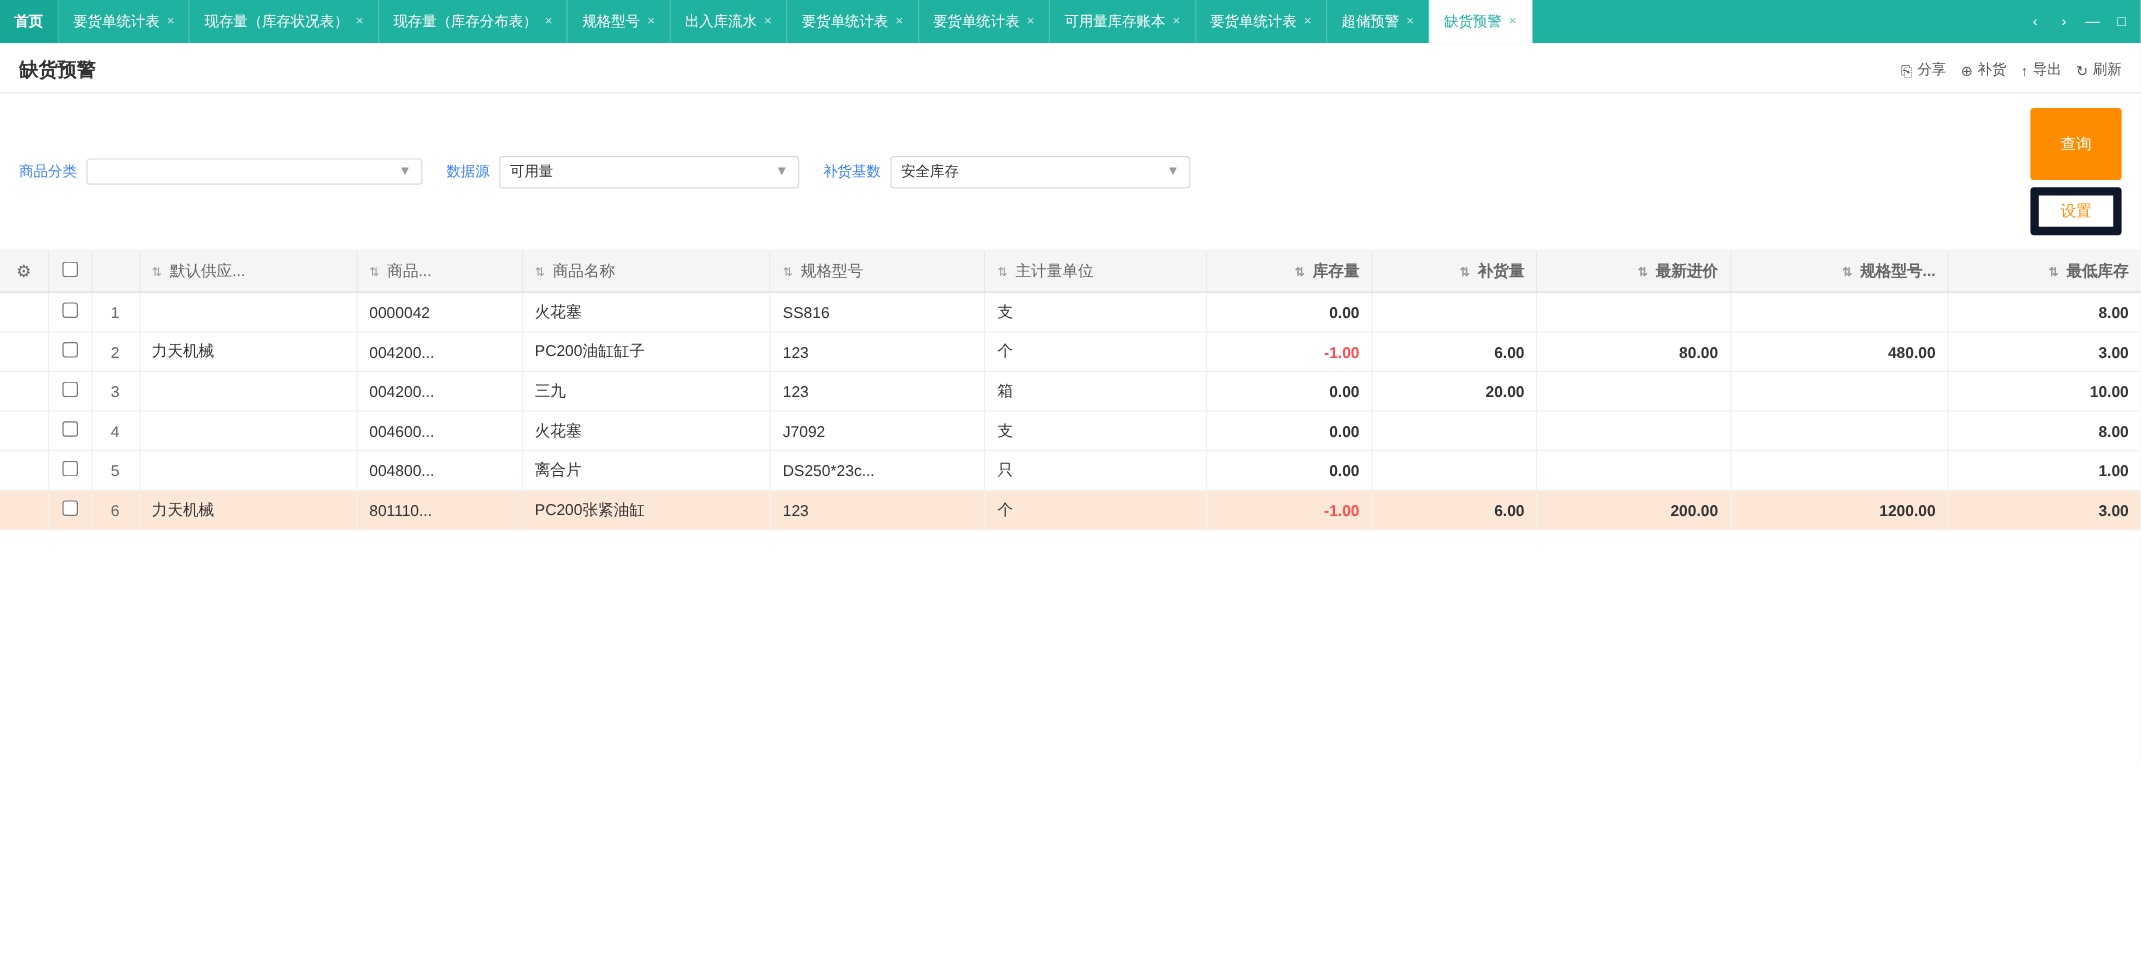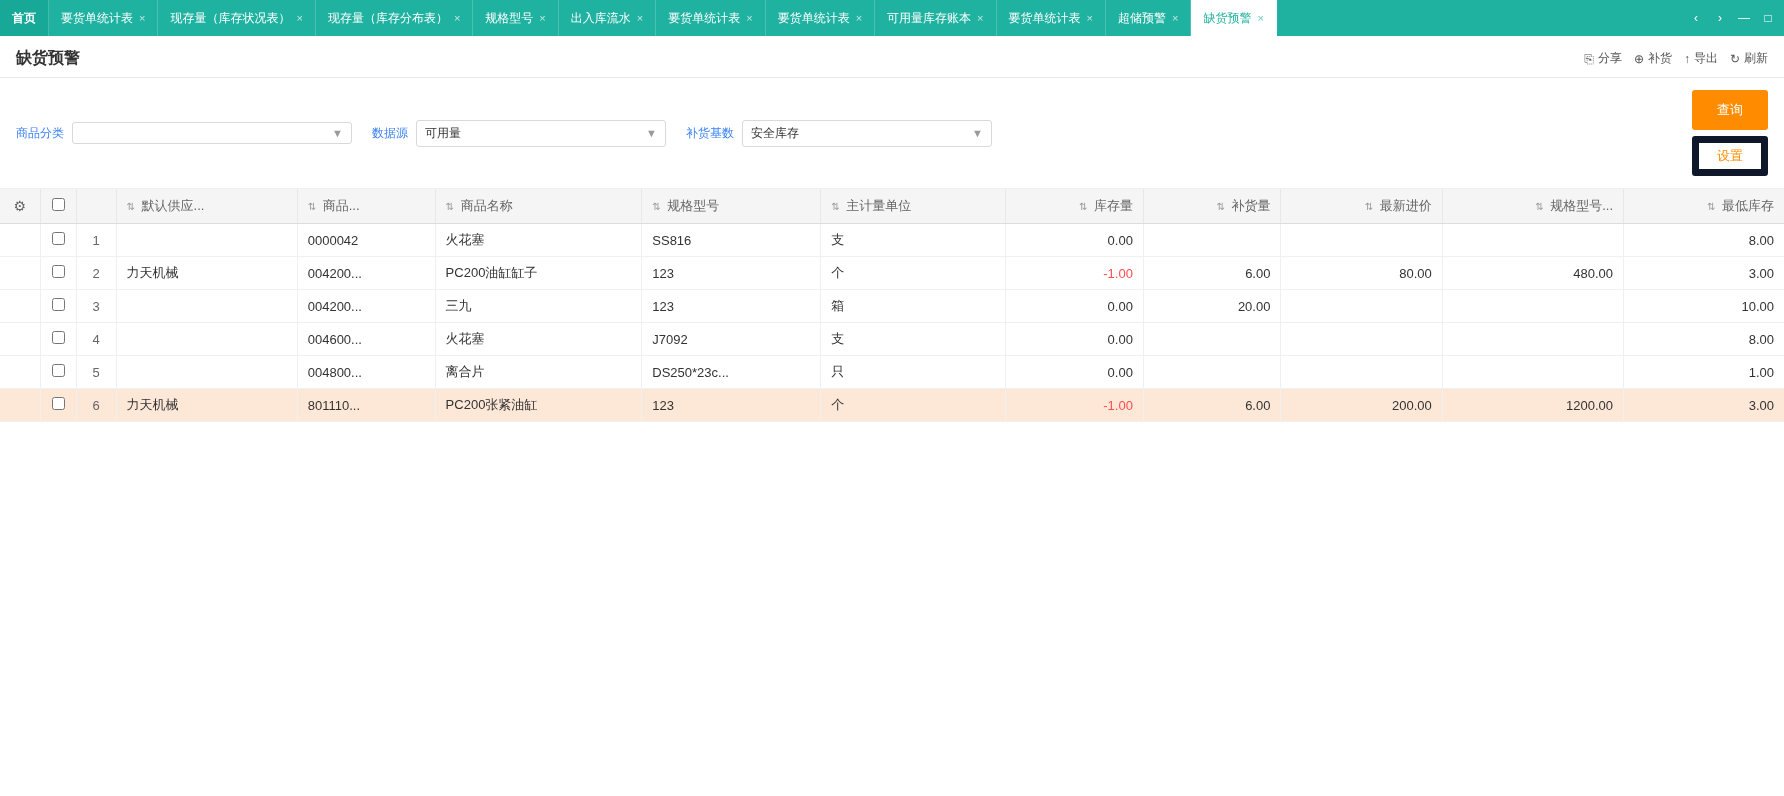--- a/index.html
+++ b/index.html
@@ -139,21 +139,21 @@
       margin-left: auto;
       display: flex;
       flex-direction: column;
       gap: 6px;
     }
     .btn-query {
       background: #ff8c00;
       color: #fff;
       border: none;
       border-radius: 3px;
-      padding: 11px 18px;
+      padding: 21px 18px;
       font-size: 13px;
       cursor: pointer;
       white-space: nowrap;
     }
     .btn-settings {
       background: #fff;
       color: #ff8c00;
       border: 7px solid #0f172a;
       border-radius: 3px;
       padding: 4px 18px;
@@ -208,20 +208,21 @@
       width: 40px;
       text-align: center;
     }
     .sort-icon {
       font-size: 10px;
       color: #999;
       margin-right: 3px;
     }
     .num-cell {
       text-align: right;
+      font-weight: bold;
     }
     input[type="checkbox"] {
       cursor: pointer;
     }
     .gear-icon {
       font-size: 14px;
       cursor: pointer;
       color: #666;
     }
   </style>

